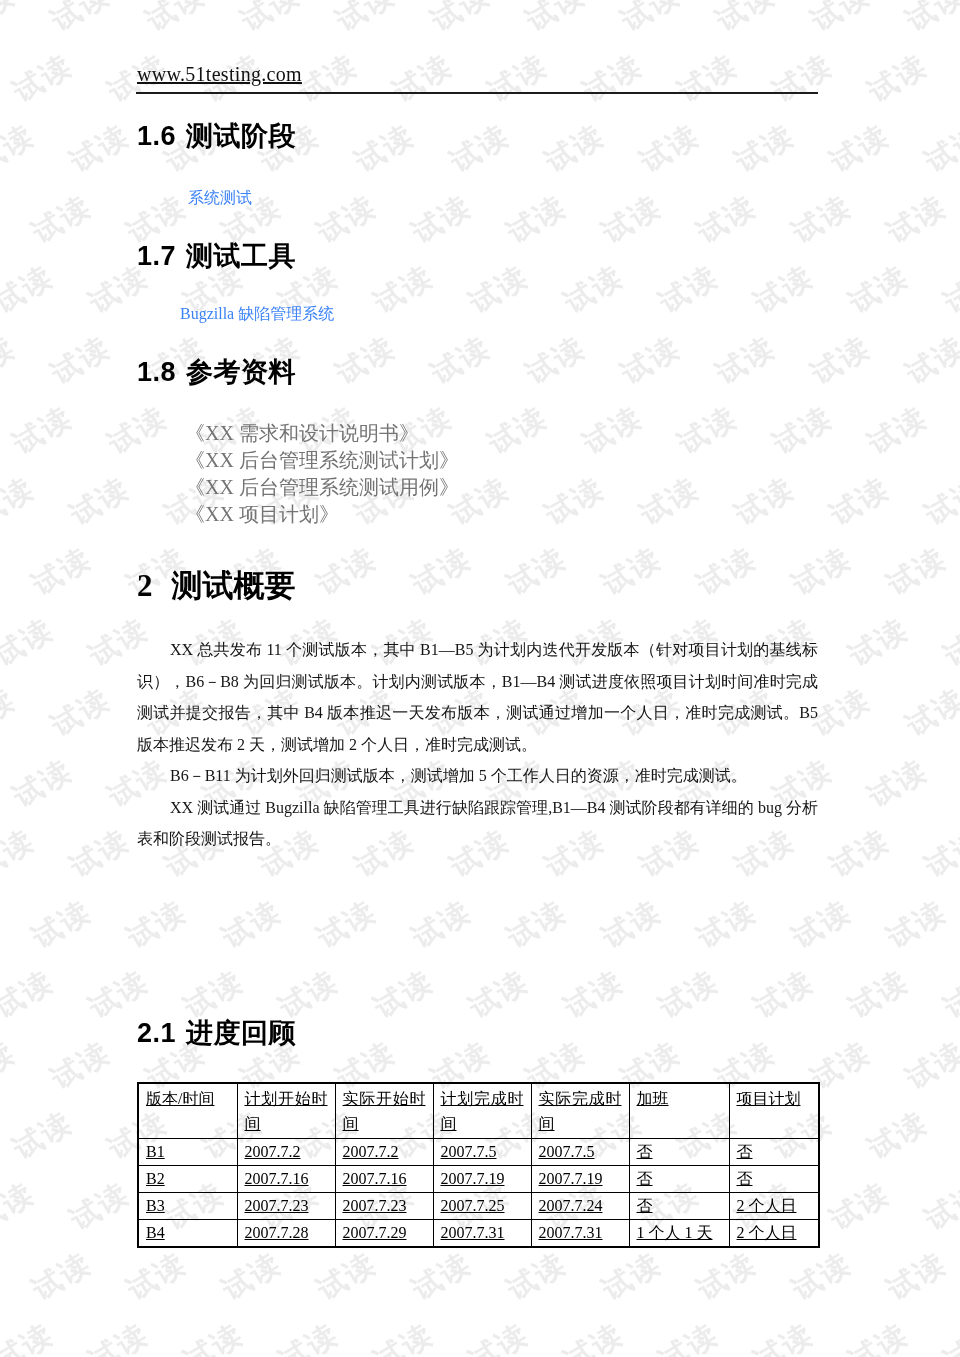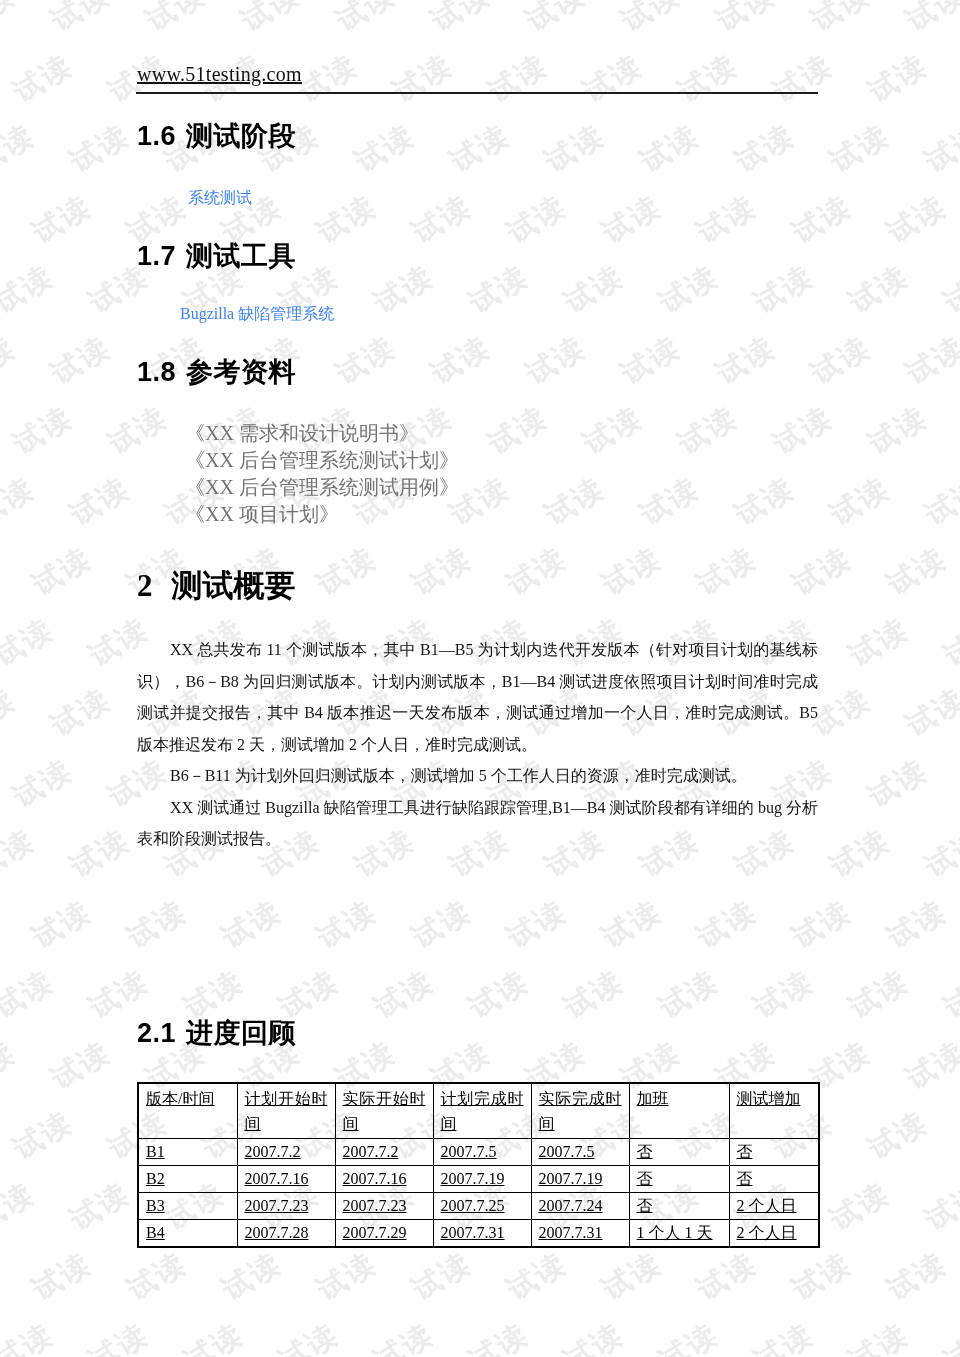--- a/index.html
+++ b/index.html
@@ -374,21 +374,21 @@
           <col class="c6">
       </colgroup>
       <thead>
         <tr>
             <th>版本/时间</th>
             <th>计划开始时间</th>
             <th>实际开始时间</th>
             <th>计划完成时间</th>
             <th>实际完成时间</th>
             <th>加班</th>
-            <th>测试增加</th>
+            <th>项目计划</th>
           </tr>
       </thead>
       <tbody>
           <tr>
             <td>B1</td>
             <td>2007.7.2</td>
             <td>2007.7.2</td>
             <td>2007.7.5</td>
             <td>2007.7.5</td>
             <td>否</td>

